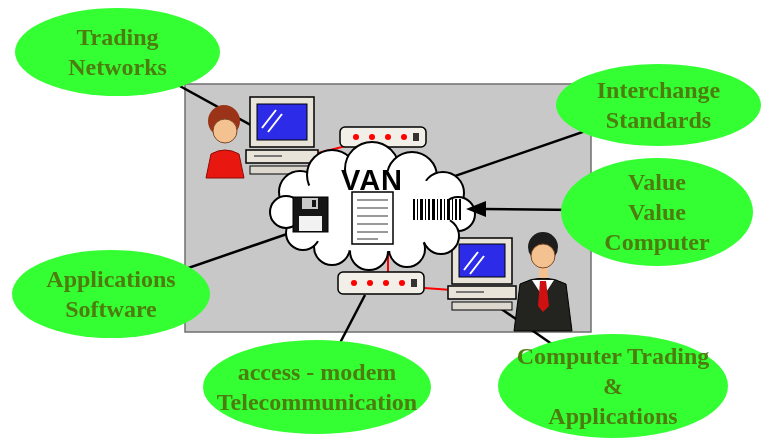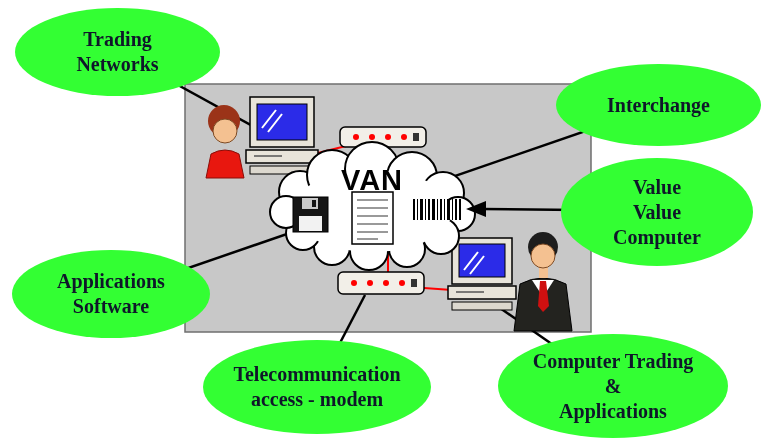--- a/index.html
+++ b/index.html
@@ -3,21 +3,21 @@
 <meta charset="utf-8">
 <style>
   *{margin:0;padding:0;box-sizing:border-box}
   html,body{width:768px;height:440px;background:#fff;overflow:hidden;
     font-family:"Liberation Serif",serif}
   .stage{position:relative;width:768px;height:440px;background:#fff}
   .stage > svg{position:absolute;left:0;top:0;z-index:1}
   .bubble{position:absolute;z-index:2;border-radius:50%;
     background:var(--bubble-green,#33ff33);
     display:flex;flex-direction:column;align-items:center;justify-content:center;
-    text-align:center;font-weight:bold;font-size:20px;line-height:1.25;color:#0f172a}
+    text-align:center;font-weight:bold;font-size:24px;line-height:1.25;color:#4d7c0f}
   
   .panel{fill:var(--panel-gray,#c9c9c9);stroke:#6f6f6f;stroke-width:1.5}
   .bline{stroke:var(--line-black,#000);stroke-width:2.5;fill:none}
   .rline{stroke:var(--cable-red,#f00);stroke-width:2;fill:none}
   .dot{fill:var(--cable-red,#f00)}
   .screen{fill:var(--screen-blue,#2b2be8);stroke:#000}
   .cloudc{fill:#fff;stroke:#000;stroke-width:2}
   .cloudfill{fill:#fff;stroke:none}
   .van{font-family:"Liberation Sans",sans-serif;font-weight:800;font-size:29px;
     letter-spacing:1px;fill:#000}
@@ -149,36 +149,37 @@
     </g>
   </svg>
 
   <div class="bubble" style="left:15px;top:8px;width:205px;height:88px">
     <div>Trading</div>
     <div>Networks</div>
   </div>
 
   <div class="bubble" style="left:556px;top:64px;width:205px;height:82px">
     <div>Interchange</div>
+    <div>Standards</div>
   </div>
 
   <div class="bubble" style="left:561px;top:158px;width:192px;height:108px">
     <div>Value</div>
     <div>Value</div>
     <div>Computer</div>
   </div>
 
   <div class="bubble" style="left:12px;top:250px;width:198px;height:88px">
     <div>Applications</div>
     <div>Software</div>
   </div>
 
   <div class="bubble" style="left:203px;top:340px;width:228px;height:94px">
+    <div>access - modem</div>
     <div>Telecommunication</div>
-    <div>access - modem</div>
   </div>
 
   <div class="bubble" style="left:498px;top:334px;width:230px;height:104px">
     <div>Computer Trading</div>
     <div>&amp;</div>
     <div>Applications</div>
   </div>
 
 </div>
 

